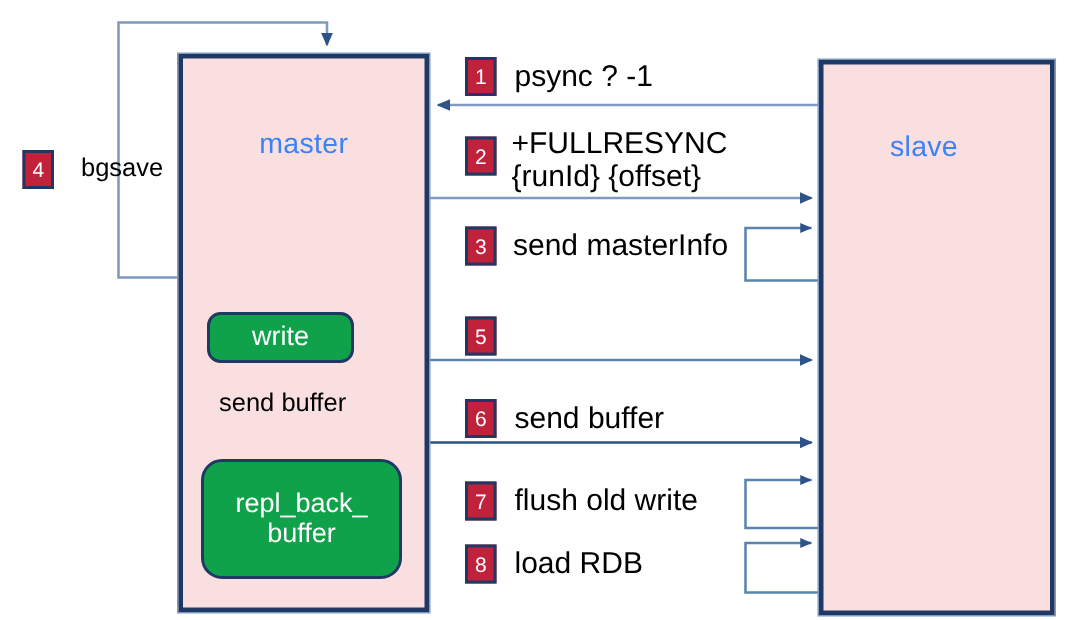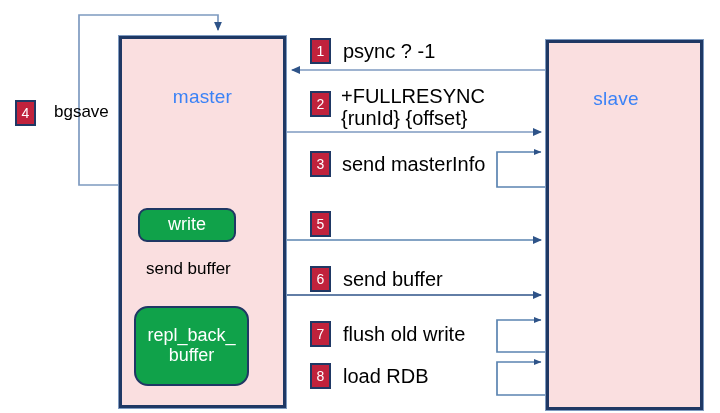--- a/index.html
+++ b/index.html
@@ -133,21 +133,21 @@
   </svg>
 
   <div class="node-box" style="left:119px;top:36px;width:167px;height:372px;">
   </div>
   <div class="node-label" style="left:119px;top:86px;width:167px;">master</div>
 
   <div class="green-box rounded-sm" style="left:138px;top:208px;width:98px;height:34px;">write</div>
 
   <div class="plain-text" style="left:146px;top:259px;">send buffer</div>
 
-  <div class="green-box rounded-lg" style="left:134px;top:306px;width:115px;height:80px;">
+  <div class="green-box rounded-lg" style="left:134px;top:306px;width:134px;height:80px;">
     <span style="white-space:pre-line;">repl_back_
 buffer</span>
   </div>
 
   <div class="node-box" style="left:546px;top:40px;width:157px;height:370px;">
   </div>
   <div class="node-label" style="left:546px;top:88px;width:140px;">slave</div>
 
   <div class="badge" style="left:15px;top:100px;">4</div>
   <div class="plain-text" style="left:42px;top:102px;margin-left:12px;">bgsave</div>

